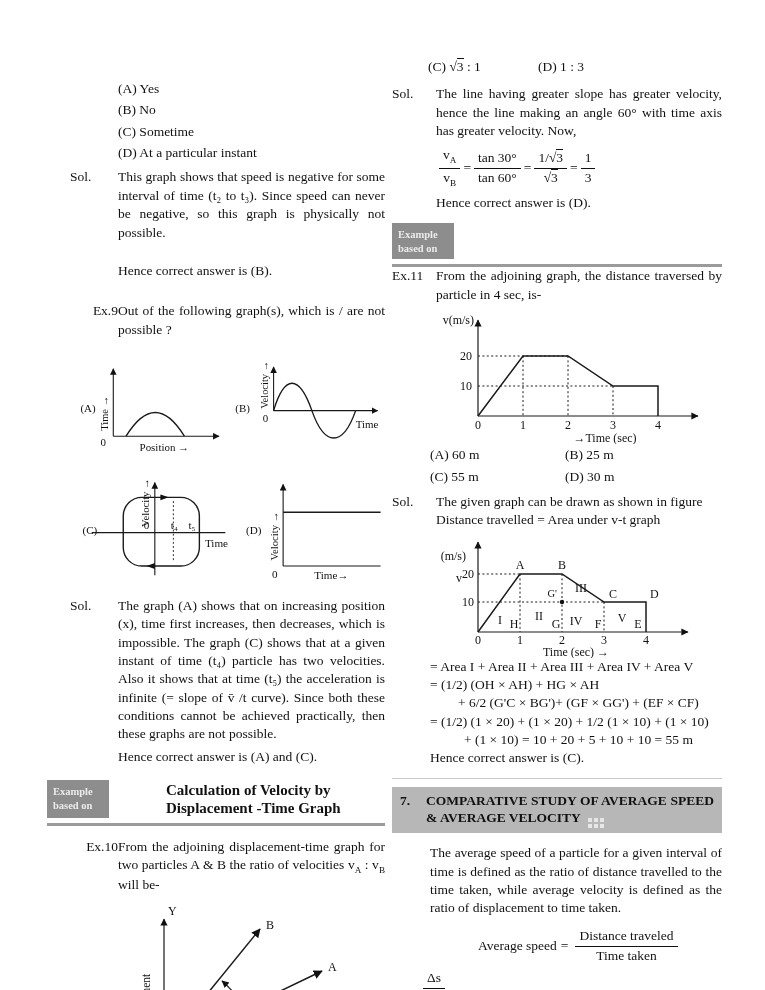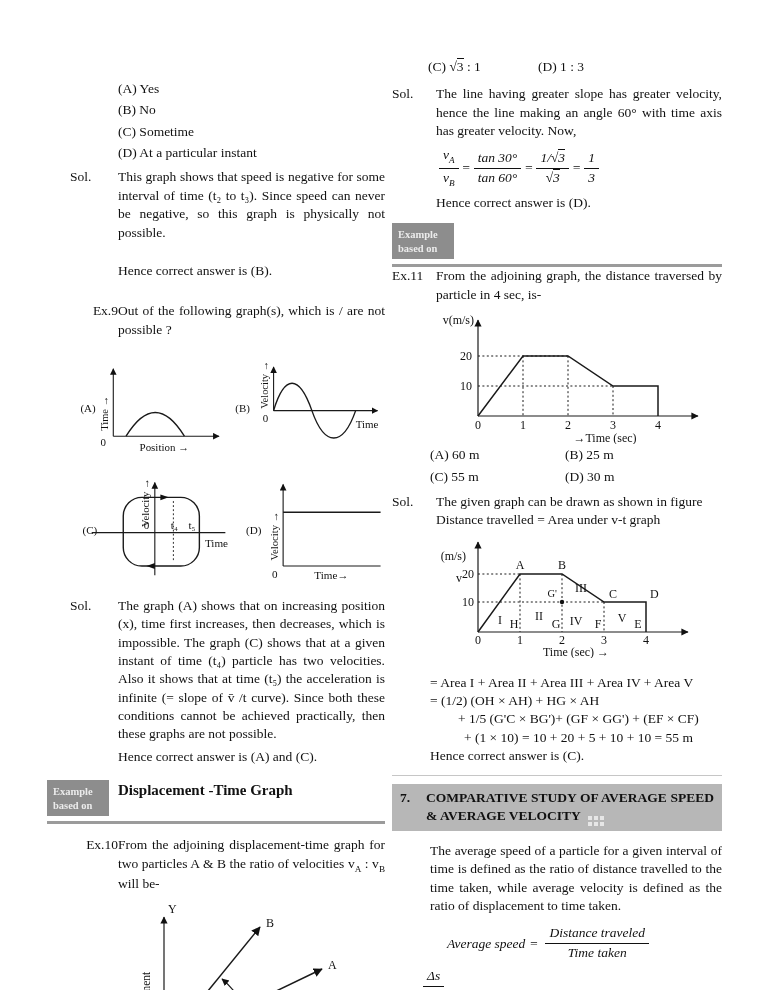--- a/index.html
+++ b/index.html
@@ -16,22 +16,22 @@
   .hang .body{flex:1;}
   .just{text-align:justify;}
   .opts8{margin-left:71px;}
   .opts8 div{margin-bottom:3px;}
   sub{font-size:0.68em;}
   .sqrt{white-space:nowrap;}
   .sqrt .under{border-top:1px solid #111;padding-top:0px;}
   .frac{display:inline-flex;flex-direction:column;align-items:center;vertical-align:middle;margin:0 3px;line-height:1.25;}
   .frac .num{padding:0 4px 1px;border-bottom:1px solid #111;}
   .frac .den{padding:1px 4px 0;}
-  .eqrow{display:flex;align-items:center;font-style:italic;}
-  .ebox{display:flex;align-items:stretch;border-bottom:3.5px solid #9b9b9b;padding-bottom:5px;}
+  .eqrow{display:flex;align-items:center;}
+  .ebox{display:flex;align-items:stretch;border-bottom:3.5px solid #9b9b9b;padding-bottom:5px;gap:48px;}
   .ebox .tag{flex:none;width:52px;background:#8d8d8d;color:#ececec;font-weight:bold;
              font-size:10.5px;line-height:1.3;padding:5px 4px 4px 6px;}
   .ebox .ttl{font-weight:bold;font-size:15px;line-height:1.22;padding-left:9px;padding-top:1px;}
   .secbar{background:#b7b7b7;display:flex;font-weight:bold;font-size:13.5px;line-height:1.3;
           padding:5px 8px 5px 8px;}
   .secbar .num{flex:none;width:26px;}
   .secbar .ttl{flex:1;}
   .dots-icon{display:inline-grid;grid-template-columns:repeat(3,4px);gap:2px;margin-left:7px;vertical-align:baseline;}
   .dots-icon i{width:4px;height:4px;background:#e6e6e6;display:block;}
   .sep{border:none;border-top:1.5px solid #c6c6c6;margin:10px 0 8px 0;}
@@ -131,20 +131,21 @@
         <span style="display:block;margin-top:4px">Hence correct answer is (A) and (C).</span>
       </span>
     </div>
 
     <div class="ebox" style="margin-top:14px">
       <span class="tag">
         <span style="display:block">Example</span>
         <span style="display:block">based on</span>
       </span>
       <span class="ttl">
+        <span style="display:block">Calculation of Velocity by</span>
         <span style="display:block">Displacement -Time Graph</span>
       </span>
     </div>
 
     <div class="hang exl" style="margin-top:12px">
       <span class="lbl">Ex.10</span>
       <span class="body just"><span>From the adjoining displacement-time graph for two particles A &amp; B the ratio of velocities v</span><sub>A</sub><span> : v</span><sub>B</sub><span> will be-</span></span>
     </div>
 
     <svg width="285" height="172" viewBox="0 0 285 172" style="margin:4px 0 0 45px">
@@ -278,45 +279,46 @@
       <text x="160" y="91" text-anchor="middle">IV</text>
       <text x="206" y="88" text-anchor="middle">V</text>
       <text x="62" y="110" text-anchor="middle">0</text>
       <text x="104" y="110" text-anchor="middle">1</text>
       <text x="146" y="110" text-anchor="middle">2</text>
       <text x="188" y="110" text-anchor="middle">3</text>
       <text x="230" y="110" text-anchor="middle">4</text>
       <text x="160" y="122" text-anchor="middle">Time (sec) →</text>
     </svg>
 
-    <div style="margin-left:38px;margin-top:16px">
+    <div style="margin-left:38px;margin-top:0">
       <div>= Area I + Area II + Area III + Area IV + Area V</div>
       <div>= (1/2) (OH × AH) + HG × AH</div>
-      <div style="margin-left:28px">+ 1/5 (G'C × BG')+ (GF × GG') + (EF × CF)</div>
+      <div style="margin-left:28px">+ 6/2 (G'C × BG')+ (GF × GG') + (EF × CF)</div>
+      <div>= (1/2) (1 × 20) + (1 × 20) + 1/2 (1 × 10) + (1 × 10)</div>
       <div style="margin-left:34px">+ (1 × 10) = 10 + 20 + 5 + 10 + 10 = 55 m</div>
       <div>Hence correct answer is (C).</div>
     </div>
 
     <hr class="sep">
 
     <div class="secbar">
       <span class="num">7.</span>
       <span class="ttl just"><span>COMPARATIVE STUDY OF AVERAGE SPEED &amp; AVERAGE VELOCITY</span><span class="dots-icon">
             <i></i>
             <i></i>
             <i></i>
             <i></i>
             <i></i>
             <i></i>
           </span></span>
     </div>
 
     <div class="just" style="margin-left:38px;margin-top:11px">The average speed of a particle for a given interval of time is defined as the ratio of distance travelled to the time taken, while average velocity is defined as the ratio of displacement to time taken.</div>
 
-    <div class="eqrow" style="margin-left:55px;margin-top:10px">
+    <div class="eqrow" style="margin-left:86px;margin-top:10px">
       <span>Average speed</span>
       <span style="margin:0 4px">=</span>
       <span class="frac">
         <span class="num">Distance traveled</span>
         <span class="den">Time taken</span>
       </span>
     </div>
 
     <div class="eqrow" style="margin-left:28px;margin-top:6px">
 

